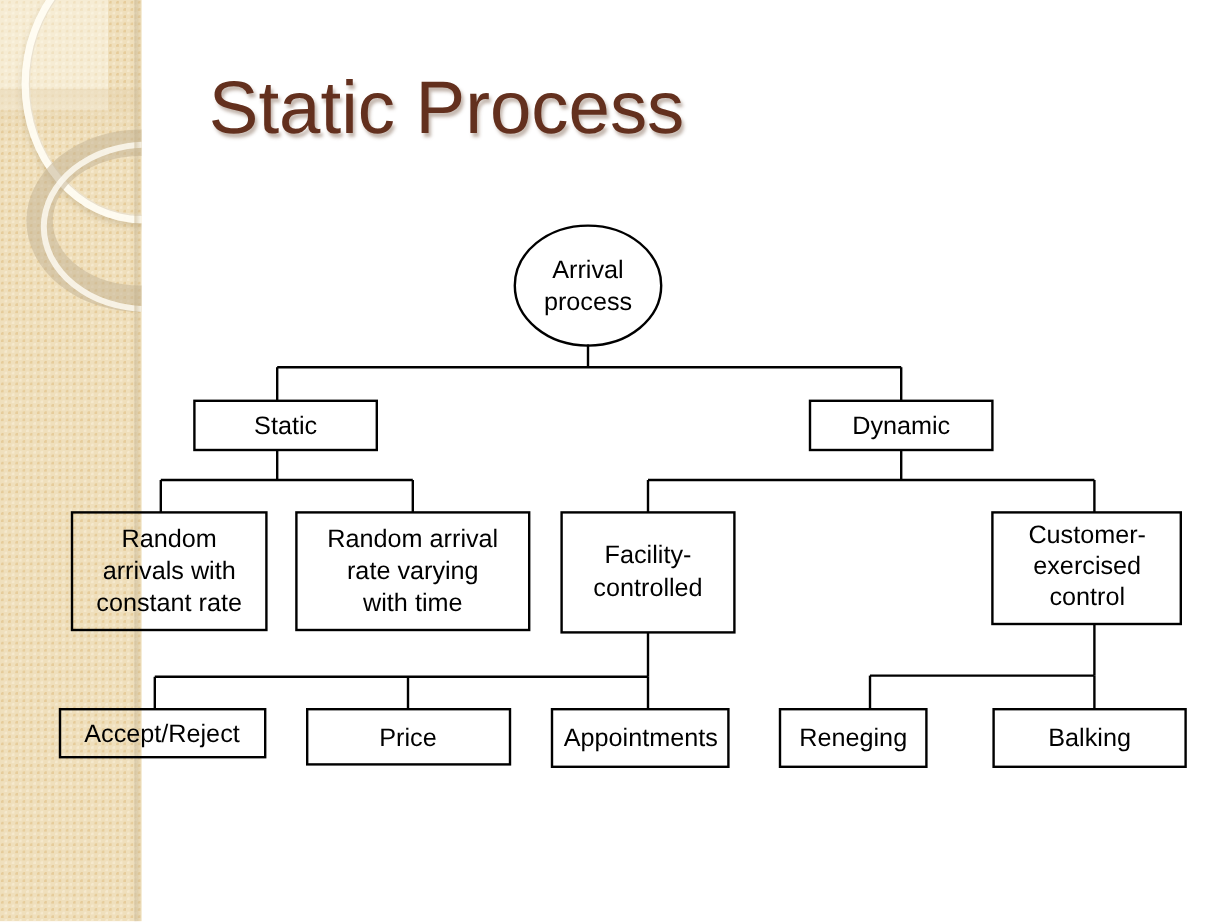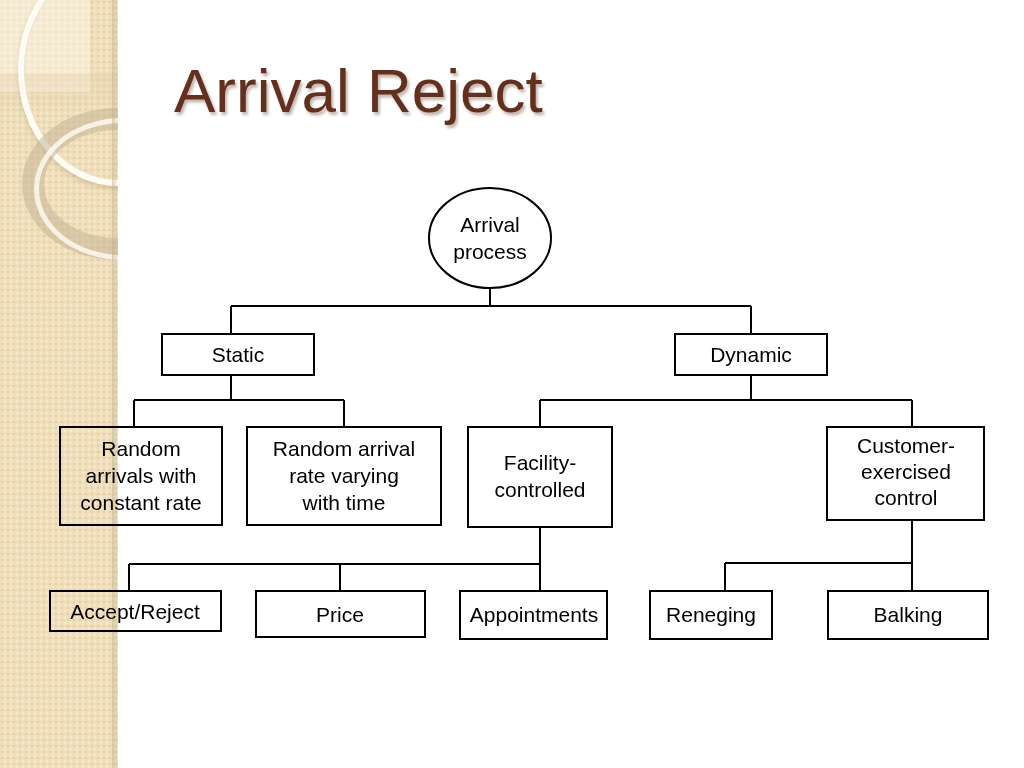--- a/index.html
+++ b/index.html
@@ -155,21 +155,21 @@
     <div id="sidebar-texture"></div>
     <div id="sidebar-panel"></div>
     <div id="sidebar-wedge"></div>
     <div class="ring" id="ring-large"></div>
     <div class="ring" id="ring-large-inner"></div>
     <div class="ring" id="ring-small"></div>
     <div class="ring" id="ring-small-hi"></div>
   </div>
   <div id="sidebar-edge"></div>
 
-  <div id="page-title">Arrival Reject</div>
+  <div id="page-title">Static Process</div>
 
   <svg id="diagram" viewBox="0 0 1024 768">
 
     <g>
       <path class="conn" d="M 490 287 L 490 306"></path>
       <path class="conn" d="M 231 306 L 751 306"></path>
       <path class="conn" d="M 231 306 L 231 334"></path>
       <path class="conn" d="M 751 306 L 751 334"></path>
     </g>
 

